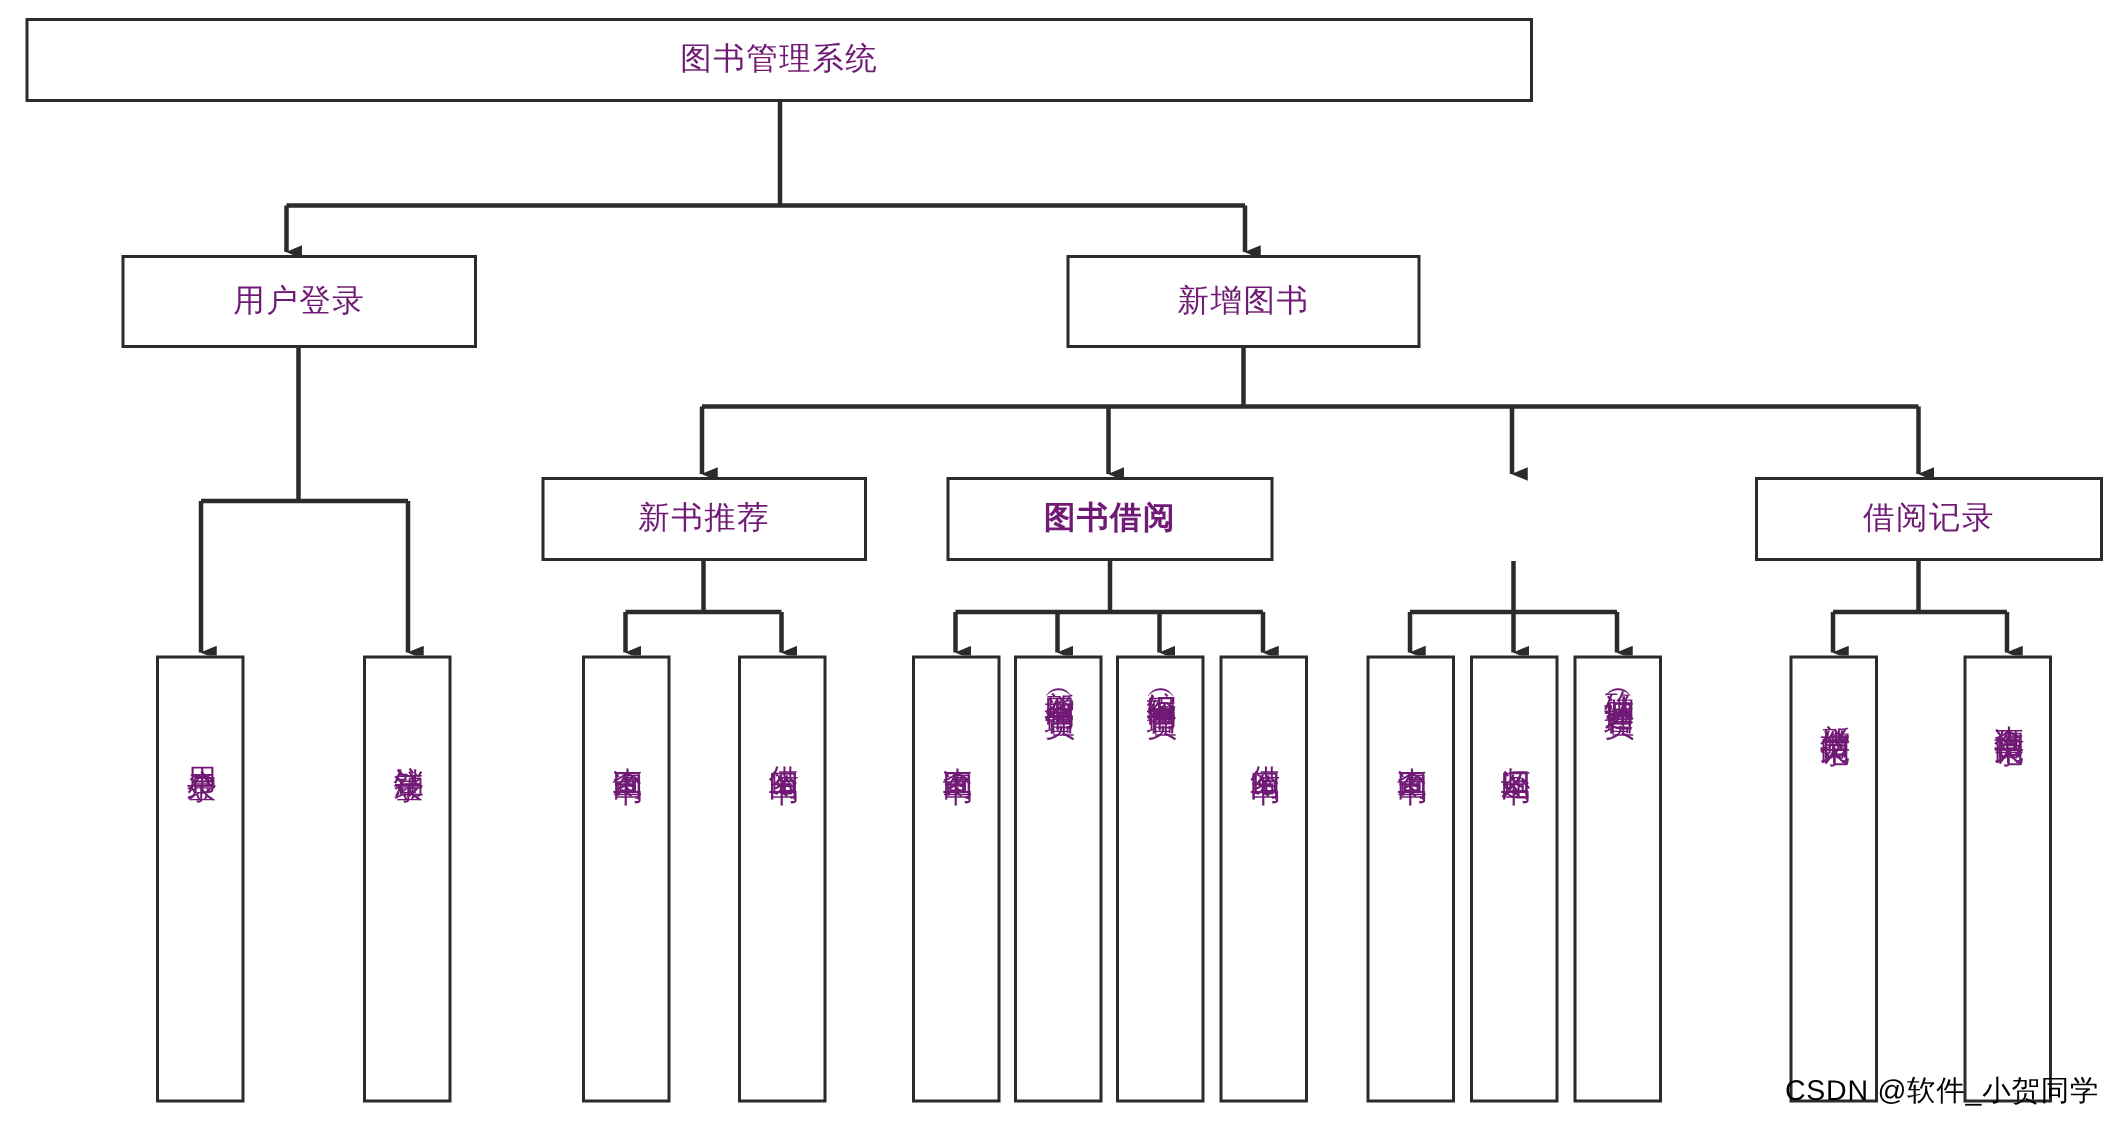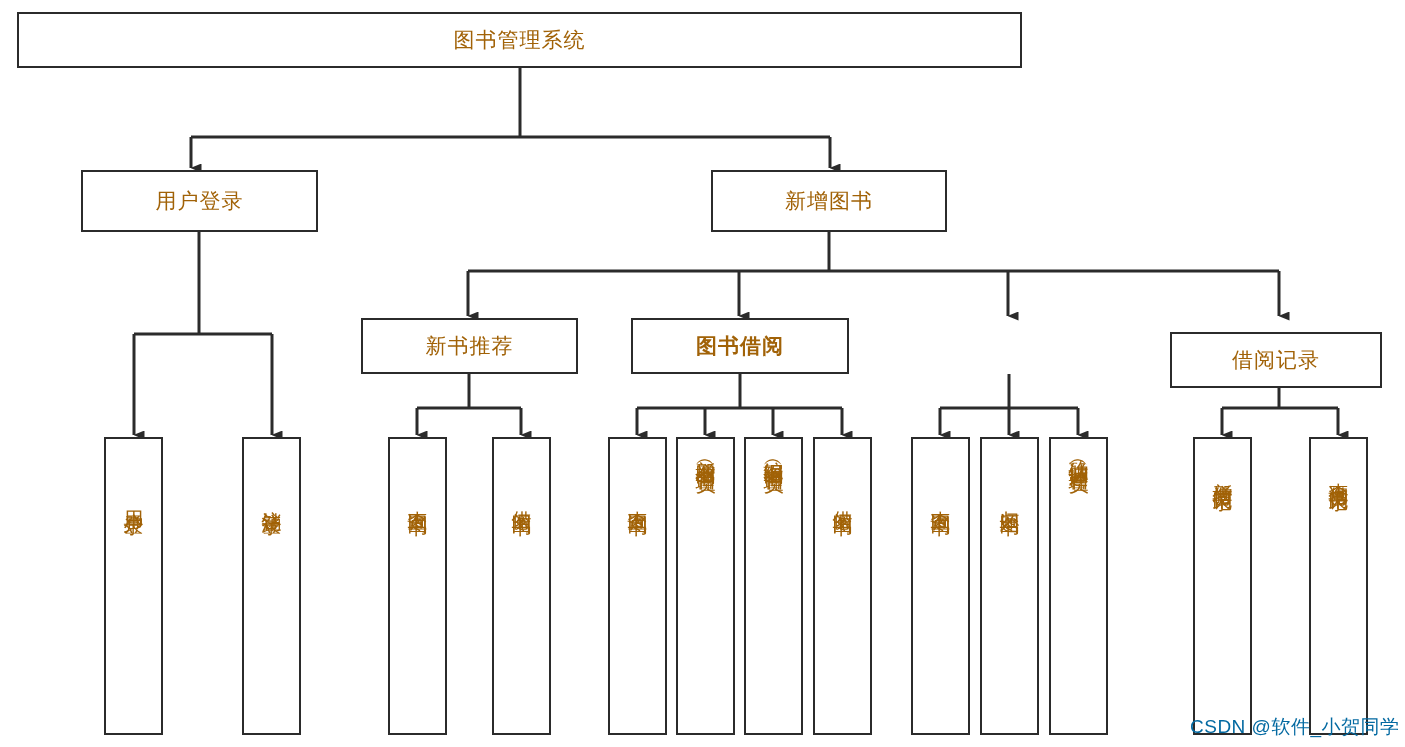--- a/index.html
+++ b/index.html
@@ -26,21 +26,21 @@
     height: 747px;
   }
   .node {
     position: absolute;
     box-sizing: border-box;
     border: 2px solid #2b2b2b;
     background: #ffffff;
     display: flex;
     align-items: center;
     justify-content: center;
-    color: #a16207;
+    color: #701a75;
     text-align: right;
   }
   .node.horizontal .node-label {
     font-size: 21px;
     line-height: 1.2;
     letter-spacing: 1px;
     white-space: nowrap;
   }
   .node.vertical {
     align-items: flex-start;
@@ -63,21 +63,21 @@
     margin-top: 28px;
   }
   .node.vertical.top .node-label {
     margin-top: 6px;
   }
   #watermark {
     position: absolute;
     left: 1190px;
     top: 714px;
     font-size: 19px;
-    color: #0369a1;
+    color: #000000;
     white-space: nowrap;
     letter-spacing: 0.5px;
     pointer-events: none;
     text-align: right;
   }
 </style>
 </head>
 <body>
 
 <div id="diagram-root">
@@ -145,21 +145,21 @@
   <div class="node horizontal" style="left:711px; top:170px; width:236px; height:62px;">
     <span class="node-label">新增图书</span>
   </div>
 
   <div class="node horizontal" style="left:361px; top:318px; width:217px; height:56px;">
     <span class="node-label">新书推荐</span>
   </div>
   <div class="node horizontal" style="left:631px; top:318px; width:218px; height:56px;font-weight:bold;">
     <span class="node-label">图书借阅</span>
   </div>
-  <div class="node horizontal" style="left:1170px; top:332px; width:212px; height:56px;">
+  <div class="node horizontal" style="left:1170px; top:318px; width:232px; height:56px;">
     <span class="node-label">借阅记录</span>
   </div>
 
   <div class="node vertical mid" style="left:104px; top:437px; width:59px; height:298px;">
     <span class="node-label">用户登录</span>
   </div>
   <div class="node vertical mid" style="left:242px; top:437px; width:59px; height:298px;">
     <span class="node-label">注销登录</span>
   </div>
 

